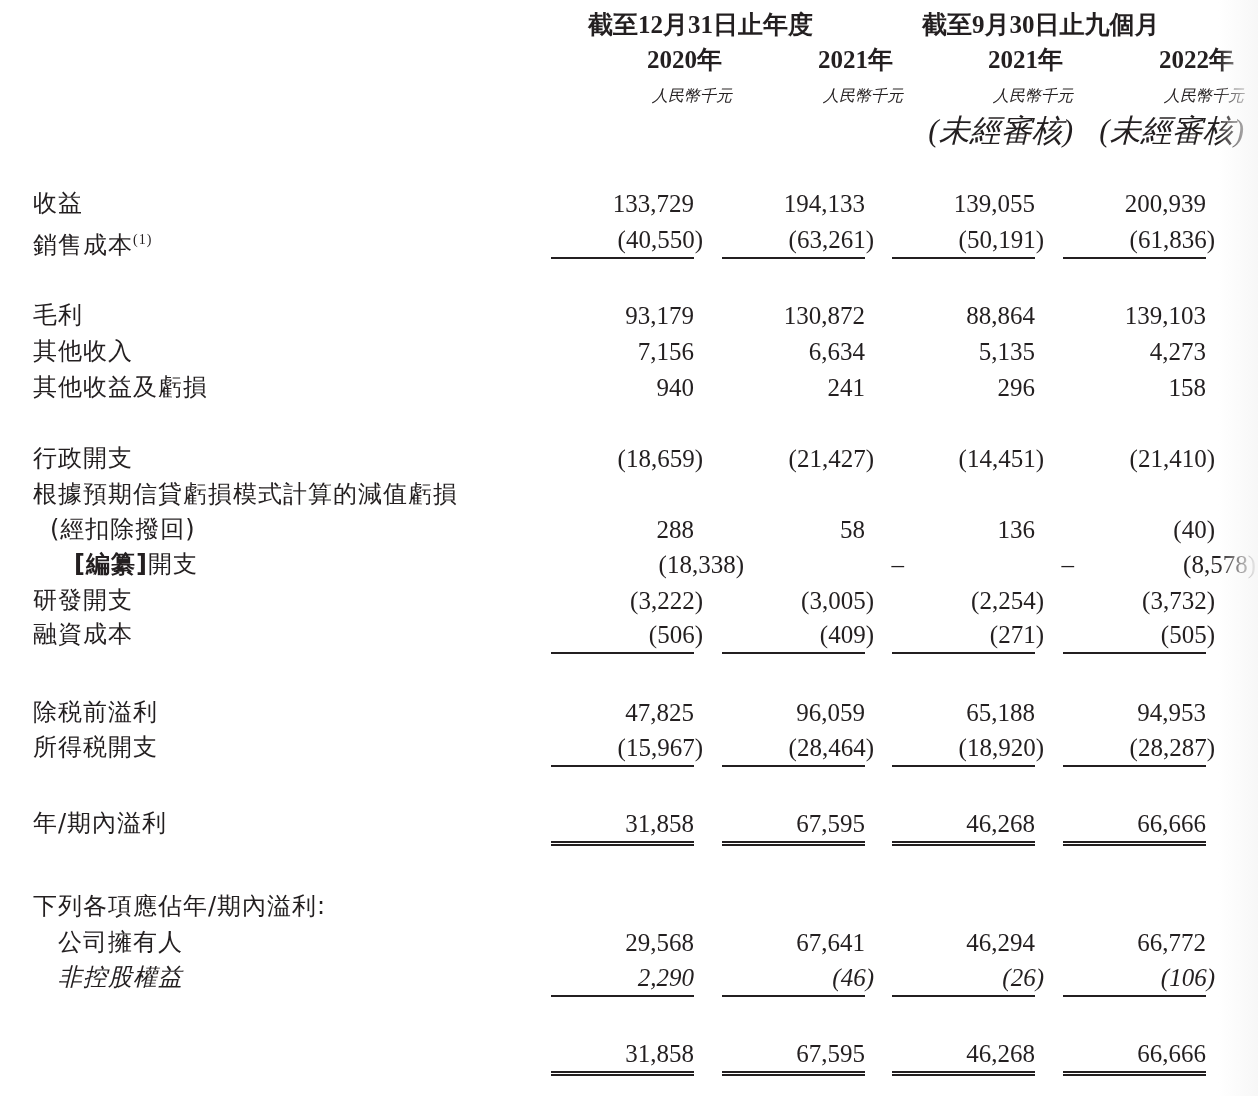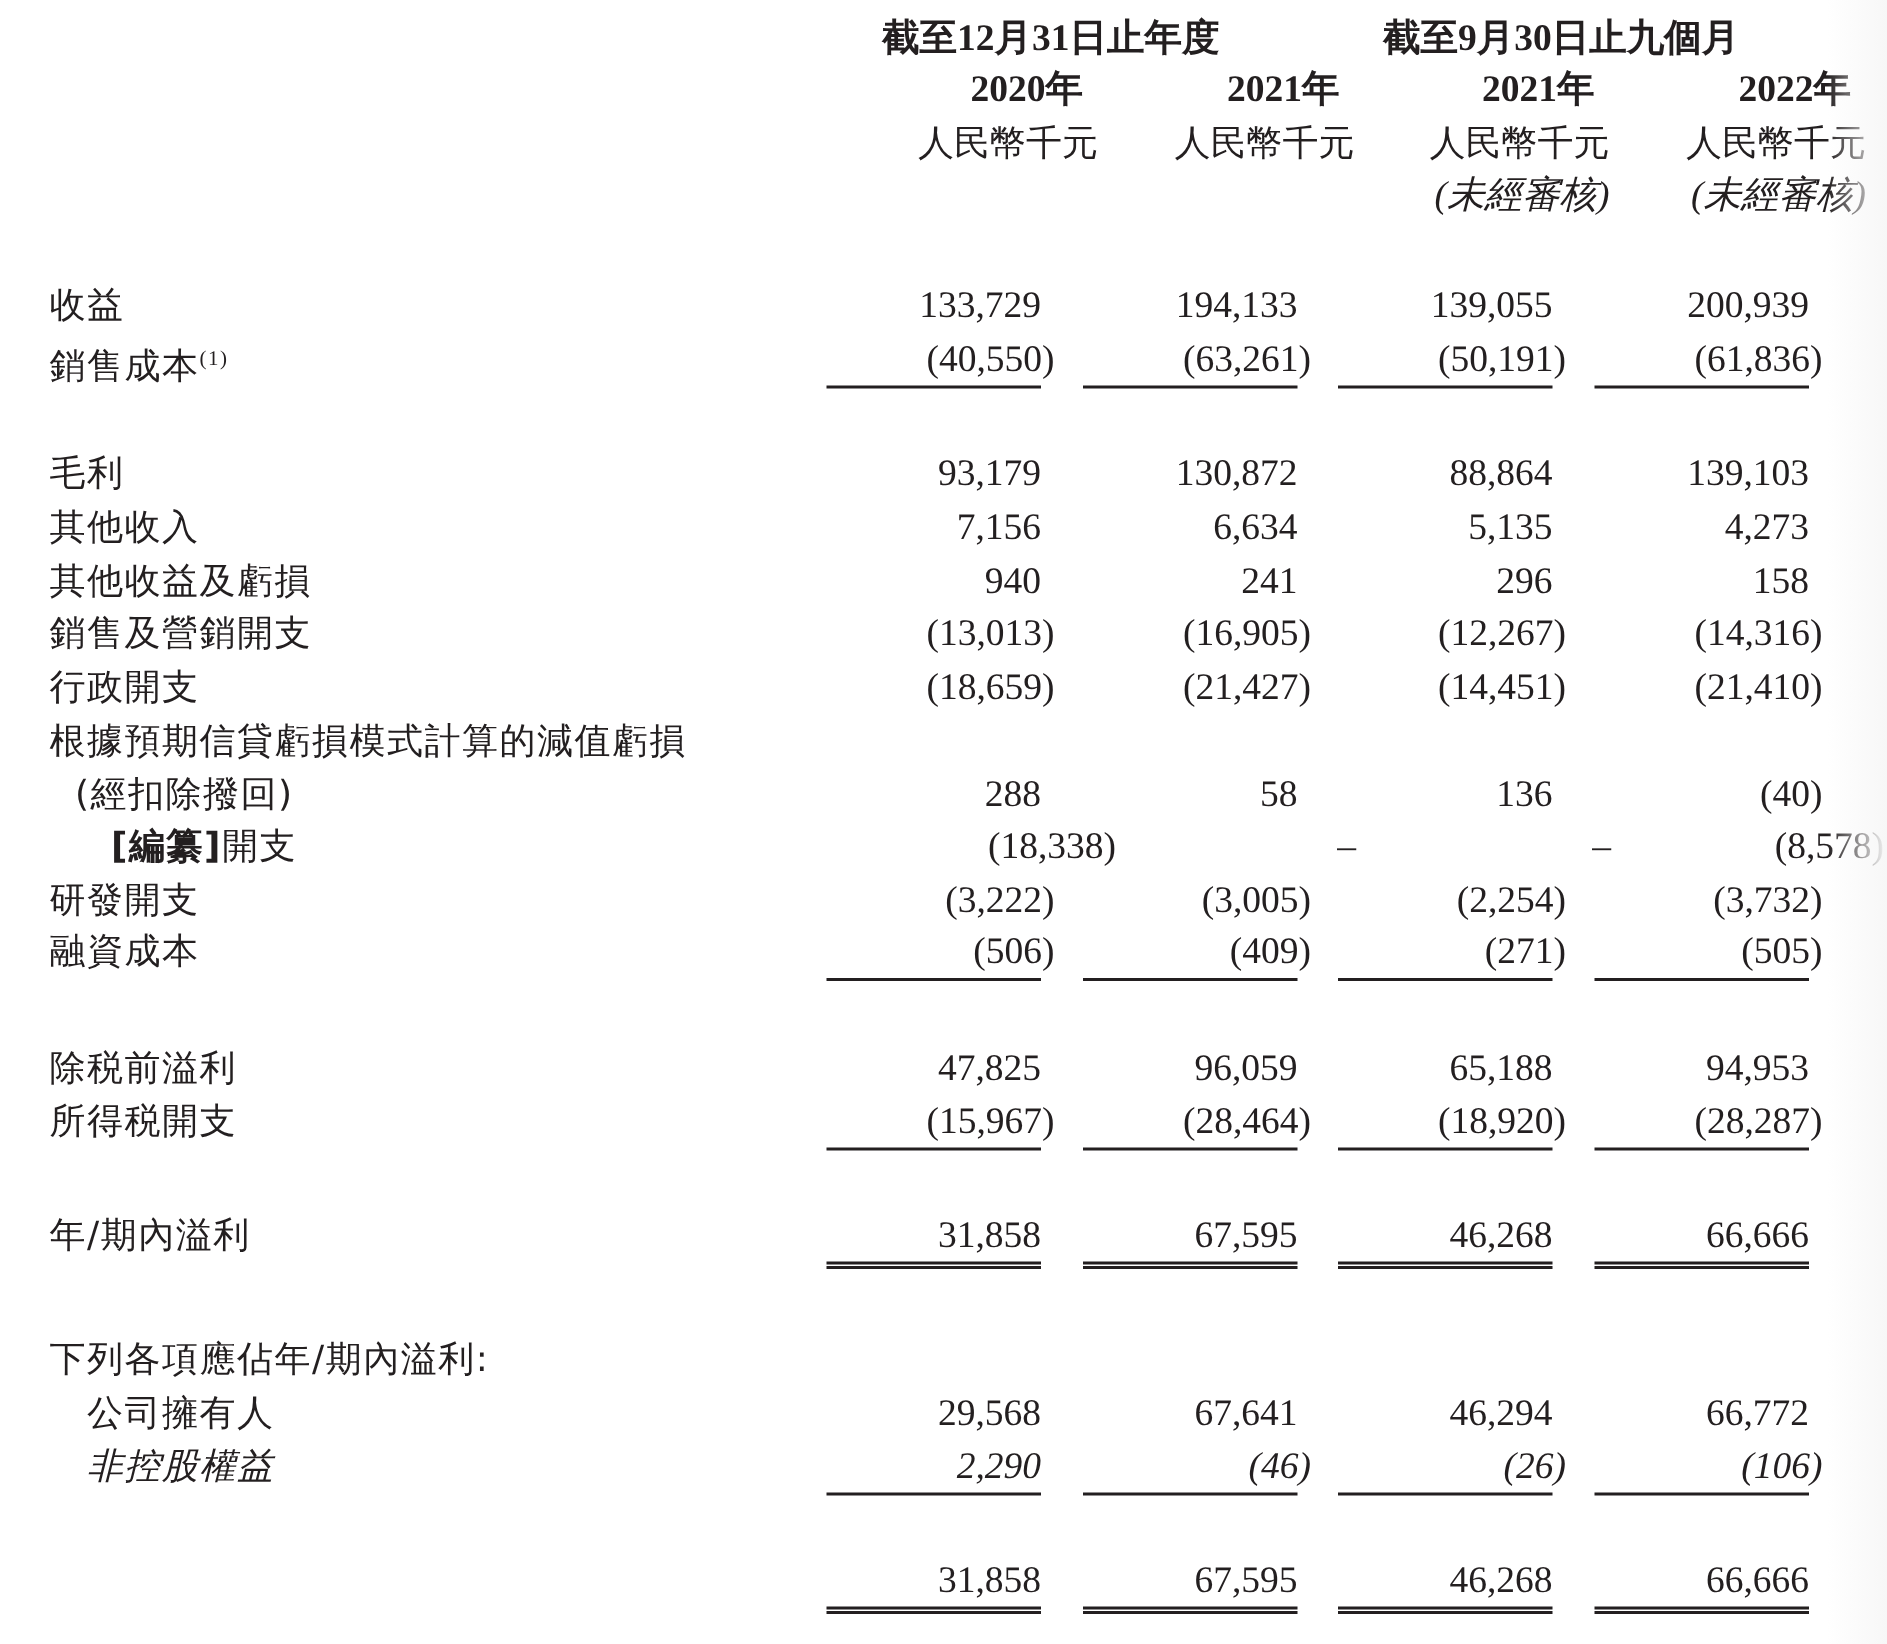--- a/index.html
+++ b/index.html
@@ -9,22 +9,22 @@
     color:#231f20;
   }
   .page { position:absolute; left:0; top:0; width:1258px; height:1096px; }
   .right-fade { position:absolute; right:0; top:0; width:40px; height:1096px;
     background:linear-gradient(to right, rgba(255,255,255,0), #f7f7f7); }
 
   
   .grp-head { position:absolute; top:8px; font-weight:bold; font-size:25px; white-space:nowrap; }
   .col-head { position:absolute; width:171px; text-align:right; }
   .col-year { font-weight:bold; font-size:25px; height:36px; line-height:36px; top:42px; position:absolute; right:0; white-space:nowrap;}
-  .col-unit { font-size:24px; position:absolute; top:78px; right:-10px; white-space:nowrap; line-height:36px;}
-  .col-note { font-style:italic; font-size:25px; position:absolute; top:113px; right:-10px; white-space:nowrap; line-height:36px;}
+  .col-unit { font-style:italic; font-size:16px; position:absolute; top:78px; right:-10px; white-space:nowrap; line-height:36px;}
+  .col-note { font-style:italic; font-size:31px; position:absolute; top:113px; right:-10px; white-space:nowrap; line-height:36px;}
 
   
   .row { position:absolute; left:0; width:1258px; height:35px; }
   .label { position:absolute; left:33px; font-size:24px; line-height:35px; white-space:nowrap;
            font-family:"DejaVu Sans", "Liberation Sans", sans-serif; font-weight:normal; letter-spacing:1px; }
   .label.indent { left:58px;text-align:center; }
   .label .sup { font-size:14px; vertical-align:super; font-family:"Liberation Serif", serif; }
   .label .bold { font-weight:bold; }
   .cell { position:absolute; width:143px; height:35px; }
   .cell .num { position:absolute; right:0; font-size:25px; line-height:35px; white-space:nowrap; }
@@ -133,35 +133,20 @@
         <span class="num">241</span>
       </div>
     <div class="cell c3">
         <span class="num">296</span>
       </div>
     <div class="cell c4">
         <span class="num">158</span>
       </div>
   </div>
 
-  <div class="row" style="top:405px;">
-    <span class="label">銷售及營銷開支</span>
-    <div class="cell c1">
-        <span class="num neg">(13,013)</span>
-      </div>
-    <div class="cell c2">
-        <span class="num neg">(16,905)</span>
-      </div>
-    <div class="cell c3">
-        <span class="num neg">(12,267)</span>
-      </div>
-    <div class="cell c4">
-        <span class="num neg">(14,316)</span>
-      </div>
-  </div>
 
   <div class="row" style="top:441px;">
     <span class="label">行政開支</span>
     <div class="cell c1">
         <span class="num neg">(18,659)</span>
       </div>
     <div class="cell c2">
         <span class="num neg">(21,427)</span>
       </div>
     <div class="cell c3">

